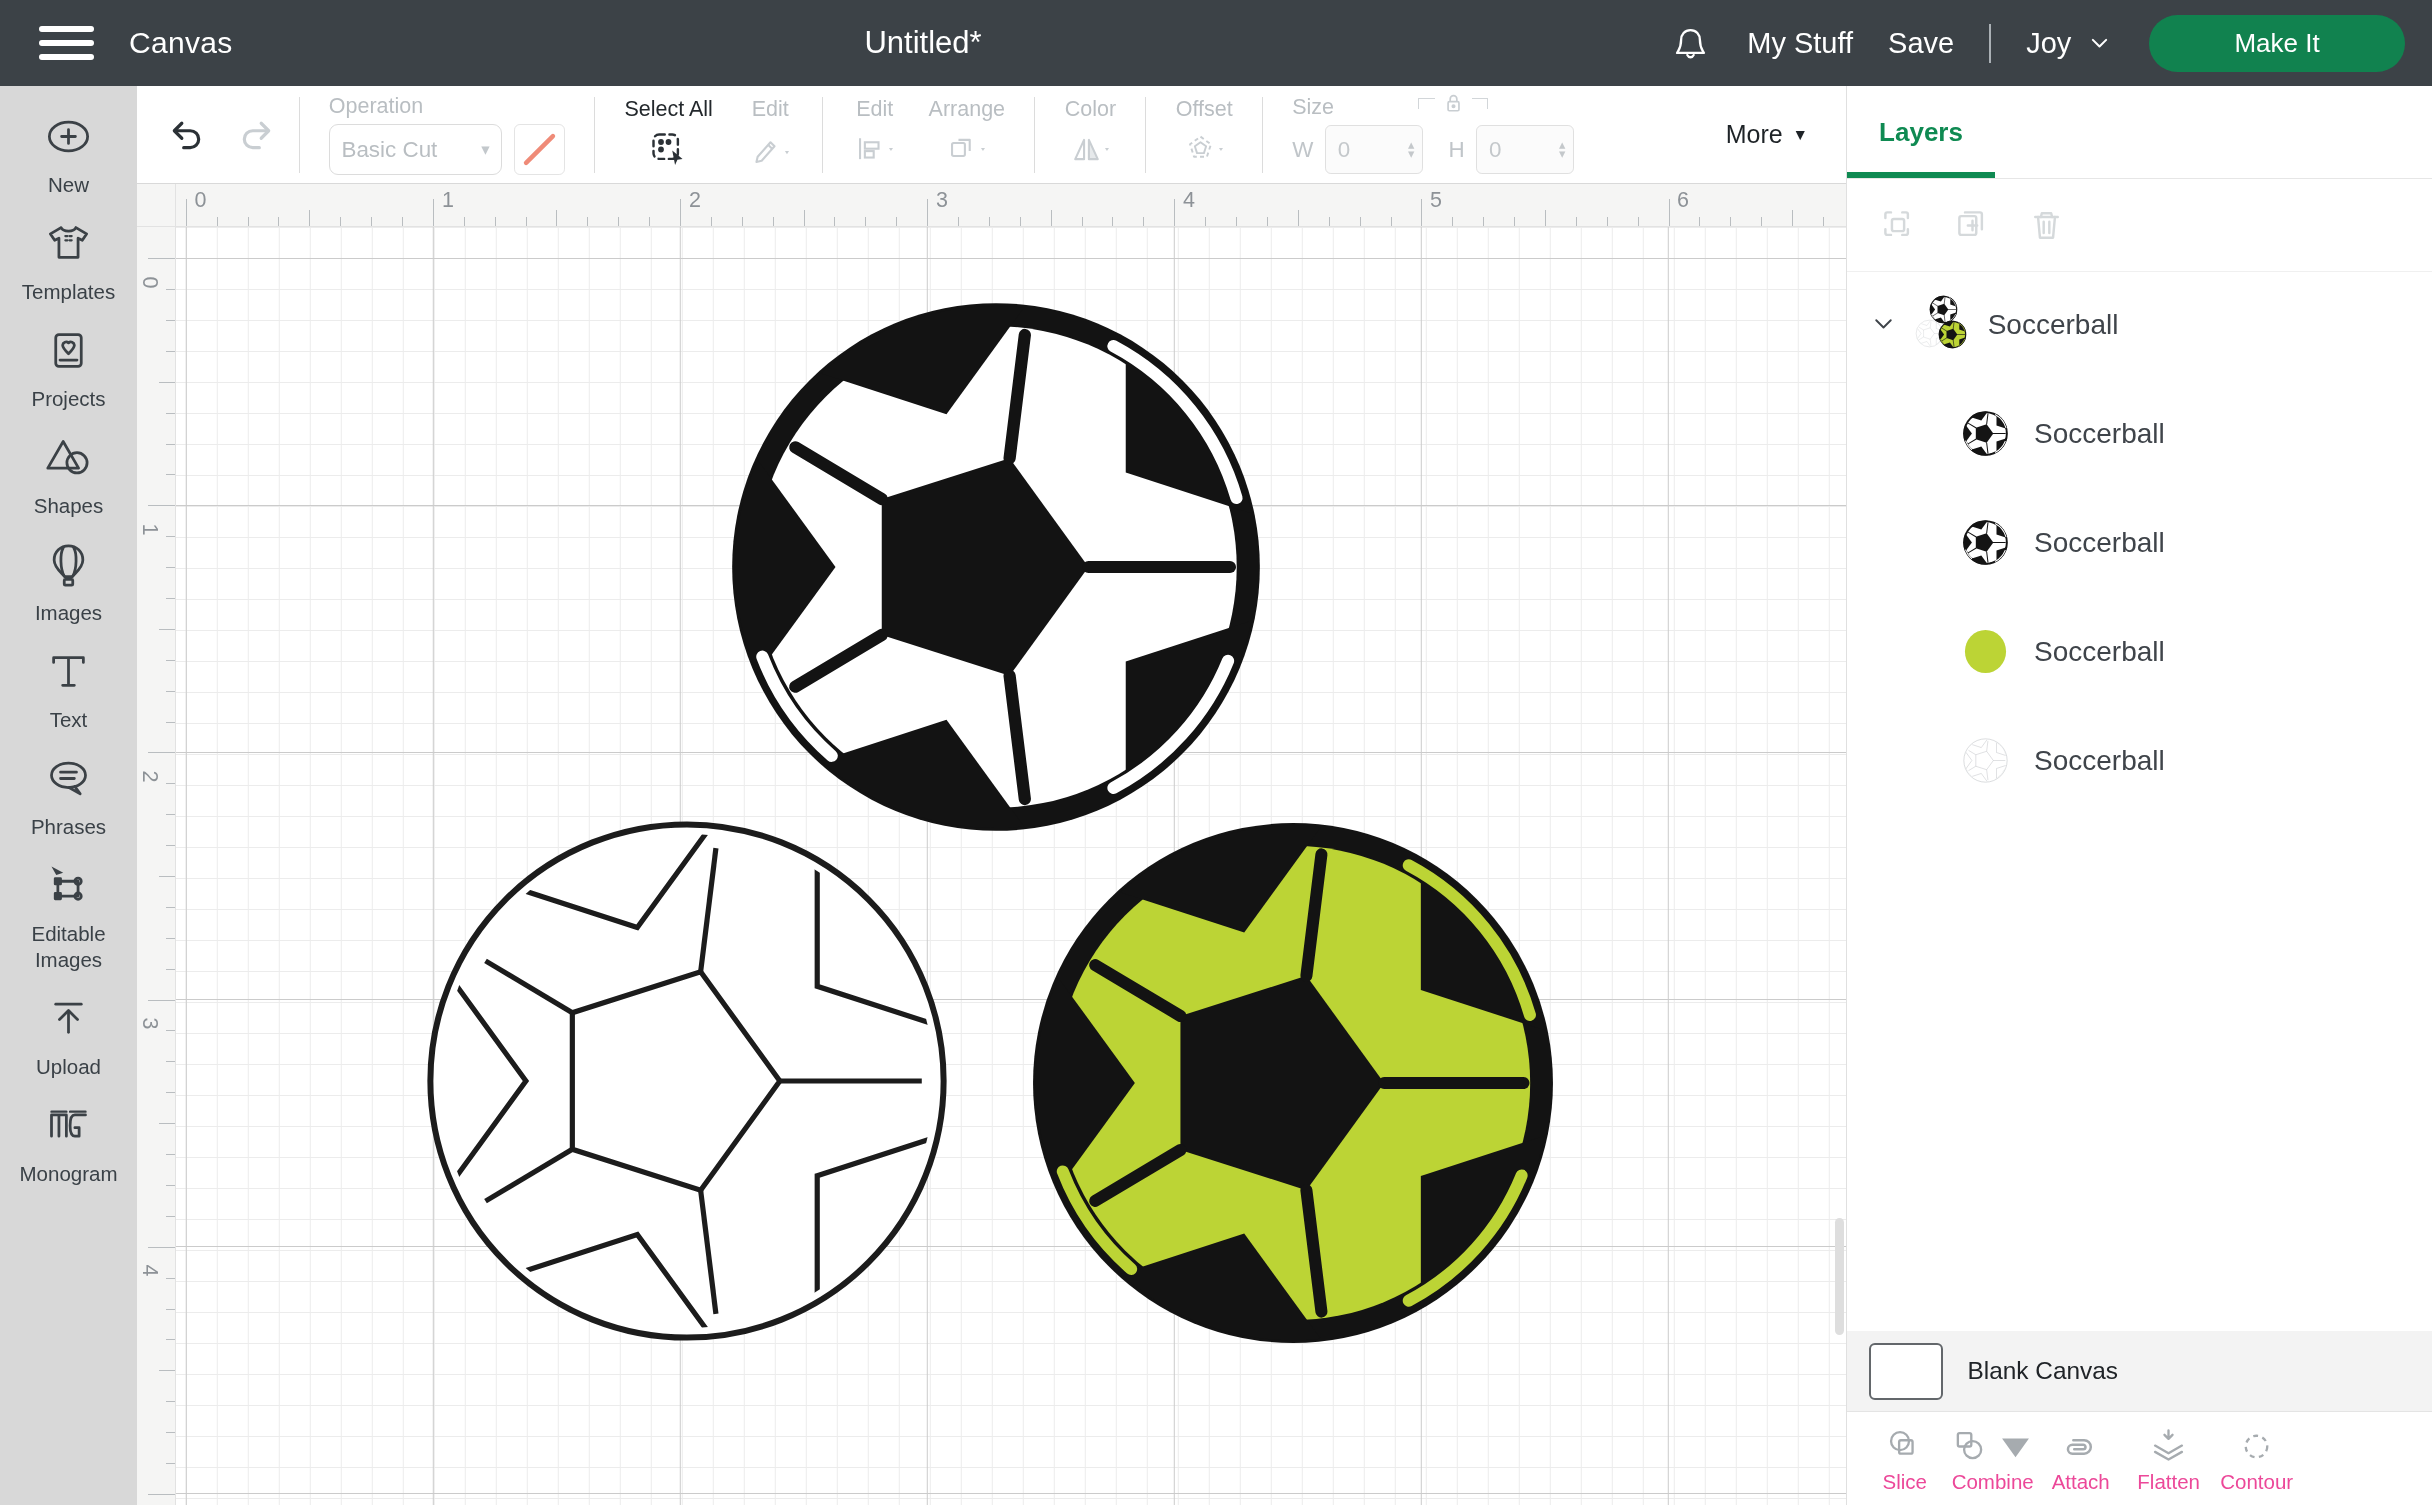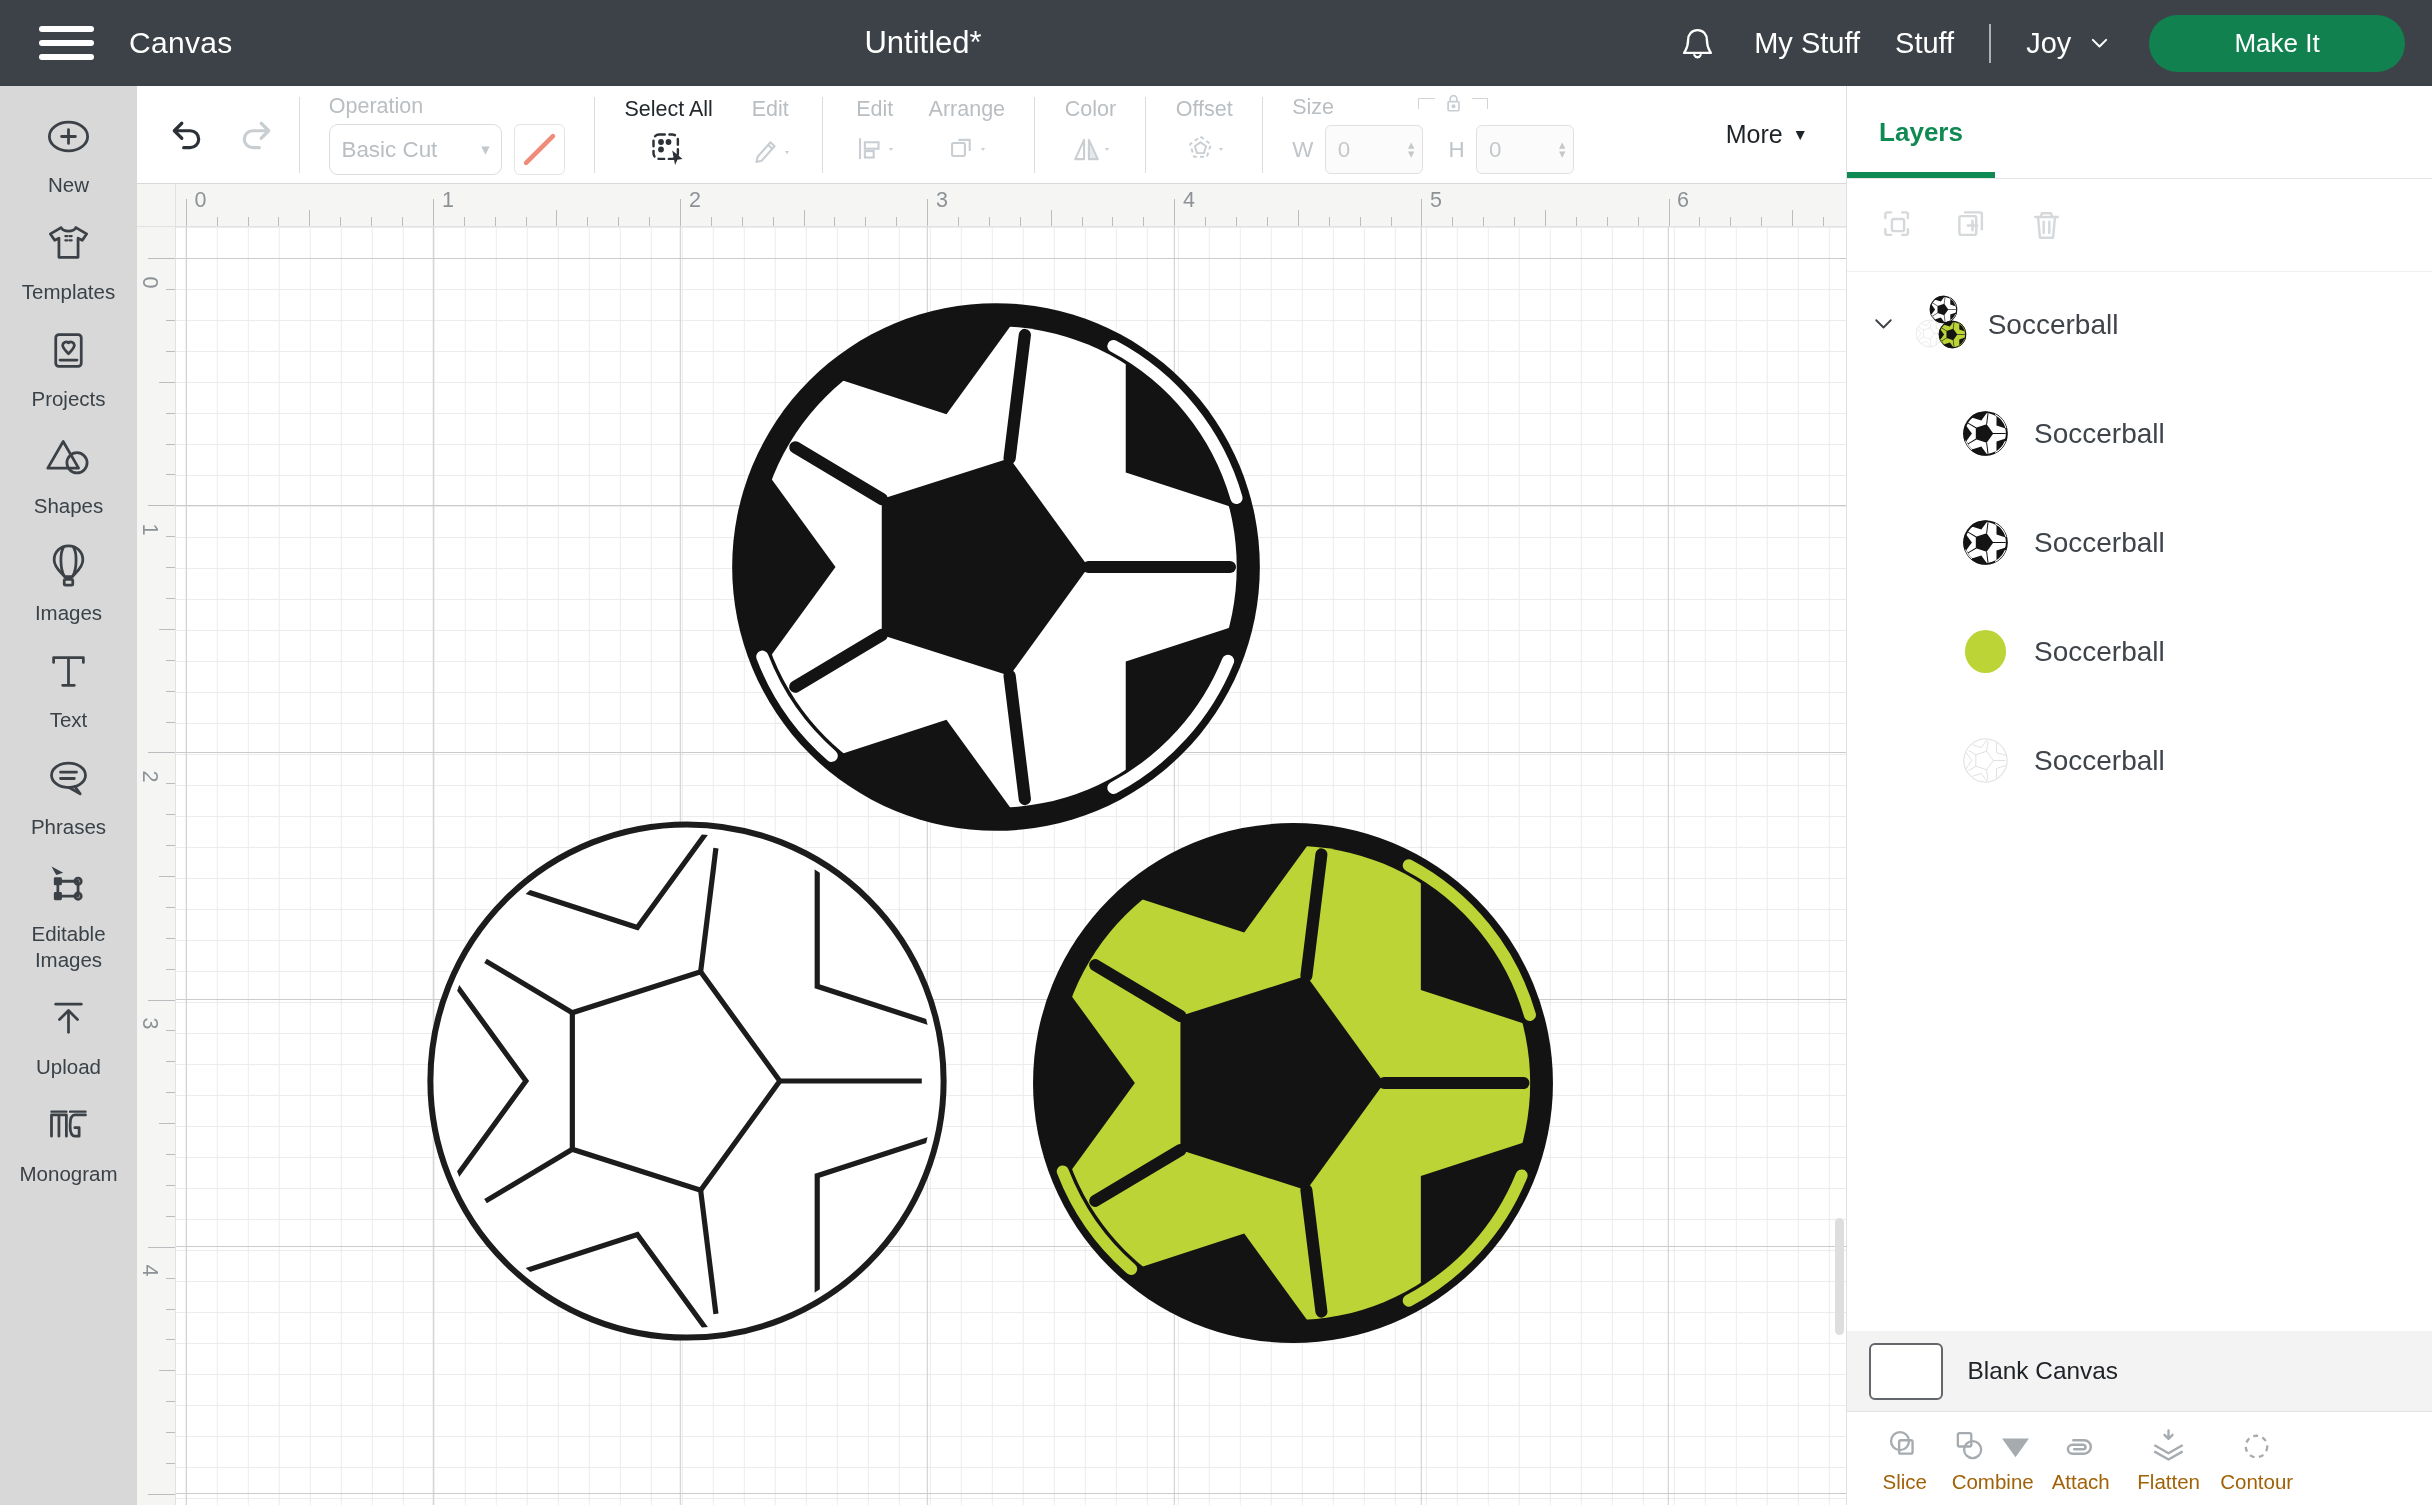--- a/index.html
+++ b/index.html
@@ -107,21 +107,21 @@
   .cluster .mini{position:absolute;}
   .chev{flex:none;display:flex;align-items:center;}
   .blank-row{position:absolute;left:0;bottom:95px;width:100%;height:80px;background:#f3f3f3;
              display:flex;align-items:center;gap:25px;padding-left:21.5px;box-sizing:border-box;cursor:pointer;}
   .blank-swatch{width:74px;height:57px;background:#fff;border:2px solid #63676b;border-radius:5.9px;box-sizing:border-box;}
   .blank-label{font-size:24.4px;color:#202428;}
   .panel-actions{position:absolute;left:0;bottom:0;width:100%;height:95px;background:#fff;border-top:1px solid #e4e4e4;
                  display:flex;align-items:center;padding-left:13.7px;box-sizing:border-box;}
   .paction{width:88px;display:flex;flex-direction:column;align-items:center;gap:2px;cursor:pointer;}
   .paction svg{width:43px;height:43px;}
-  .paction .plabel{font-size:20.5px;color:#a16207;}
+  .paction .plabel{font-size:20.5px;color:#ec4899;}
 </style>
 </head>
 <body>
 
 <div class="app">
 
   <header class="header">
     <div class="h-left">
       <button class="hamburger" aria-label="menu">
         <span class="bar"></span>
@@ -132,21 +132,21 @@
     </div>
     <span class="doc-title">Untitled*</span>
     <div class="h-right">
       <span style="display:flex;">
         <svg width="43" height="43" viewBox="0 0 48 48" fill="none" stroke="#ffffff" stroke-width="2.6" stroke-linejoin="round" stroke-linecap="round">
           <path d="M24 9 C17.5 9 13.5 14 13.5 20 C13.5 29 10.5 31.5 9 34.5 H39 C37.5 31.5 34.5 29 34.5 20 C34.5 14 30.5 9 24 9 Z"></path>
           <path d="M20.5 37 a3.8 3.8 0 0 0 7 0"></path>
         </svg>
       </span>
       <span class="h-link">My Stuff</span>
-      <span class="h-link">Stuff</span>
+      <span class="h-link">Save</span>
       <span class="h-divider"></span>
       <span class="user-menu">
         <span>Joy</span>
         <svg width="29" height="29" viewBox="0 0 48 48" fill="none" stroke="#fff" stroke-width="3.4" stroke-linecap="round" stroke-linejoin="round">
             <polyline points="13 18 24 29 35 18"></polyline>
           </svg>
       </span>
       <button class="makeit">Make It</button>
     </div>
   </header>

